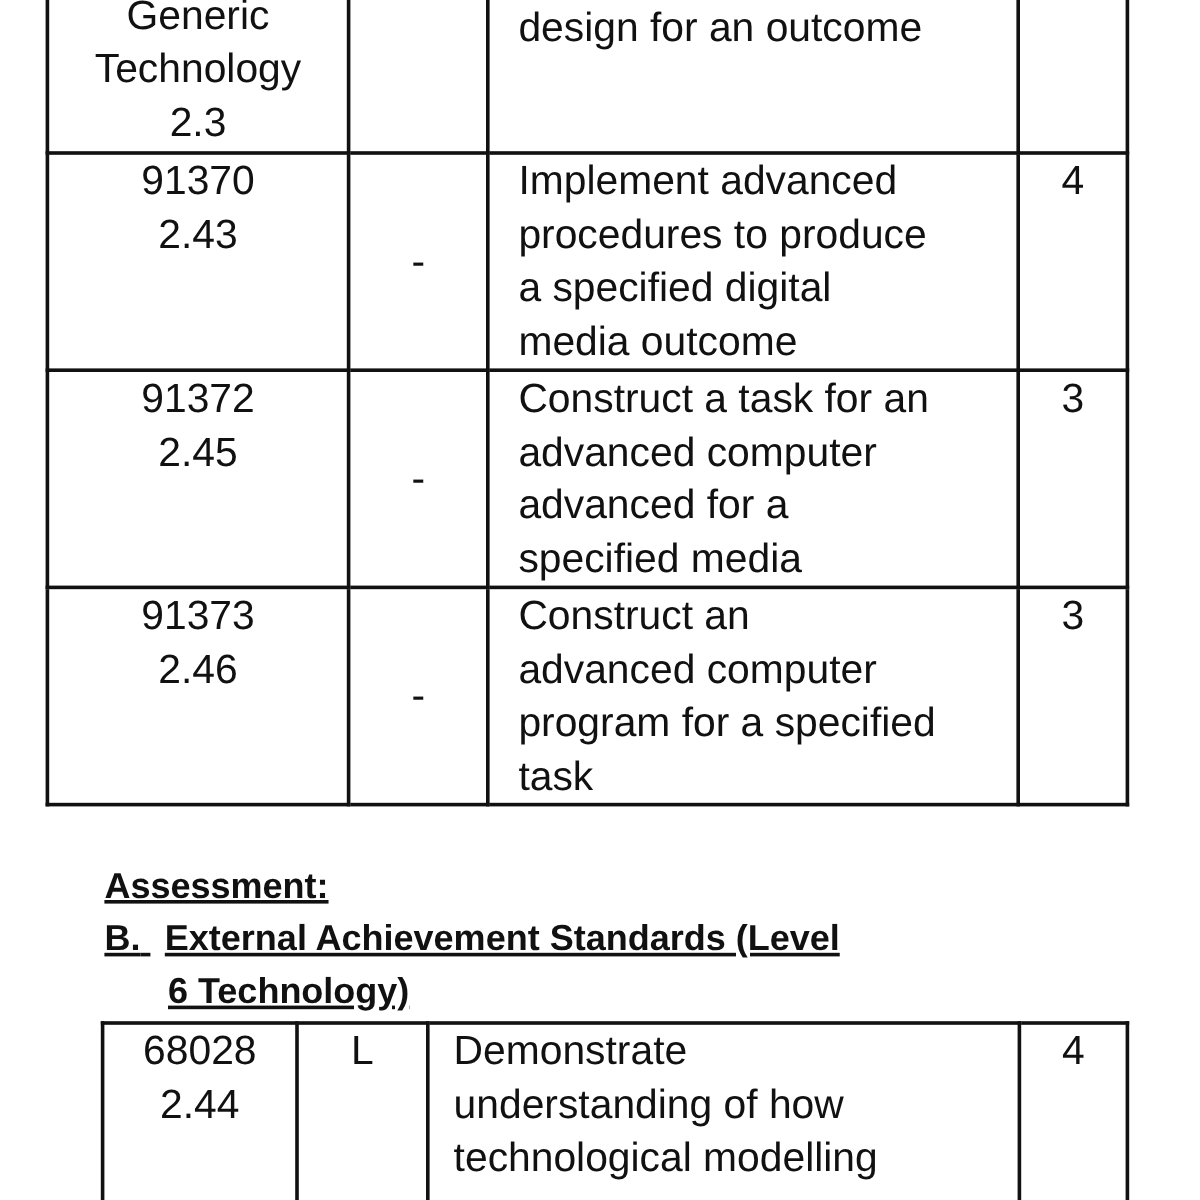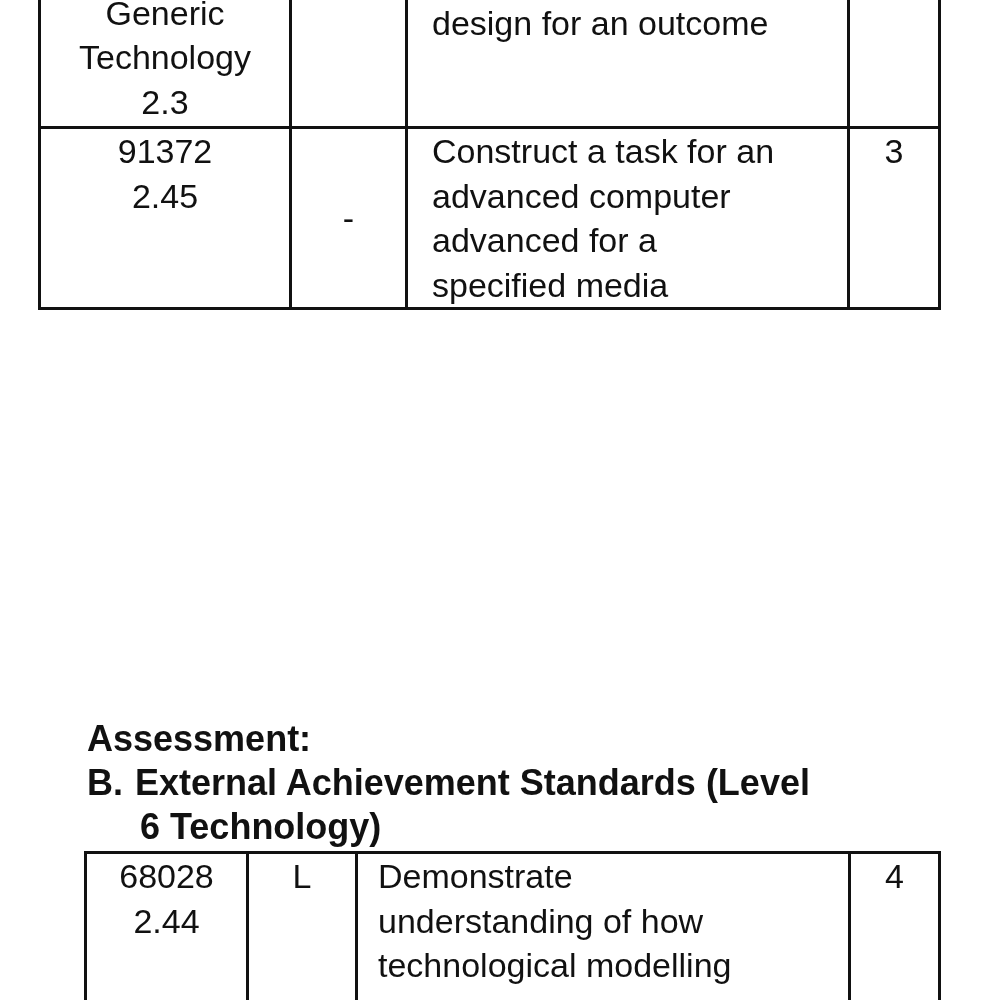--- a/index.html
+++ b/index.html
@@ -5,21 +5,21 @@
   html, body { margin:0; padding:0; background:#ffffff; }
   body { width:1000px; height:1000px; position:relative; overflow:hidden;
          font-family:"Liberation Sans", sans-serif; color:#111; }
   .tbl { position:absolute; border-collapse:collapse; table-layout:fixed; }
   .tbl td { border:3px solid #111; vertical-align:top; padding:0; font-size:34px; line-height:44.5px; }
   .c { text-align:center; }
   .mid { vertical-align:middle !important; }
   .title-cell { padding-left:24px !important; }
   #t1 { left:38px; top:-40px; }
   #t2 { left:84px; top:851px; }
-  .heading { position:absolute; left:87px; font-weight:bold; font-size:36px; line-height:44px; white-space:nowrap; }
+  .heading { position:absolute; left:87px; font-weight:bold; font-size:30px; line-height:44px; white-space:nowrap;text-decoration:underline; }
   .ml { display:block; }
 </style>
 </head>
 <body>
 
 <table class="tbl" id="t1">
   <colgroup>
       <col style="width:251px">
       <col style="width:116px">
       <col style="width:442px">
@@ -31,41 +31,69 @@
       <span class="ml">Generic</span>
       <span class="ml">Technology</span>
       <span class="ml" style="margin-bottom:2px">2.3</span>
     </td>
     <td class="c"></td>
     <td class="title-cell" style="padding-top:38px">
       <span class="ml">design for an outcome</span>
     </td>
     <td class="c"></td>
   </tr>
+  <tr style="height:181px">
+    <td class="c">
+      <span class="ml">91370</span>
+      <span class="ml">2.43</span>
+    </td>
+    <td class="c mid">-</td>
+    <td class="title-cell">
+      <span class="ml">Implement advanced</span>
+      <span class="ml">procedures to produce</span>
+      <span class="ml">a specified digital</span>
+      <span class="ml">media outcome</span>
+    </td>
+    <td class="c">4</td>
+  </tr>
   <tr style="height:180px">
     <td class="c">
       <span class="ml">91372</span>
       <span class="ml">2.45</span>
     </td>
     <td class="c mid">-</td>
     <td class="title-cell">
       <span class="ml">Construct a task for an</span>
       <span class="ml">advanced computer</span>
       <span class="ml">advanced for a</span>
       <span class="ml">specified media</span>
     </td>
     <td class="c">3</td>
   </tr>
+  <tr style="height:180px">
+    <td class="c">
+      <span class="ml">91373</span>
+      <span class="ml">2.46</span>
+    </td>
+    <td class="c mid">-</td>
+    <td class="title-cell">
+      <span class="ml">Construct an</span>
+      <span class="ml">advanced computer</span>
+      <span class="ml">program for a specified</span>
+      <span class="ml">task</span>
+    </td>
+    <td class="c">3</td>
+  </tr>
 </tbody>
   </table>
 
 <div class="heading" style="top:717px">Assessment:</div>
 <div class="heading" style="top:761px">
   <span>B.</span>
-  <span style="margin-left:2px">External Achievement Standards (Level</span>
+  <span style="margin-left:12px">External Achievement Standards (Level</span>
 </div>
 <div class="heading" style="top:805px; left:140px">6 Technology)</div>
 
 <table class="tbl" id="t2">
   <colgroup>
       <col style="width:162px">
       <col style="width:109px">
       <col style="width:493px">
       <col style="width:90px">
     </colgroup>

